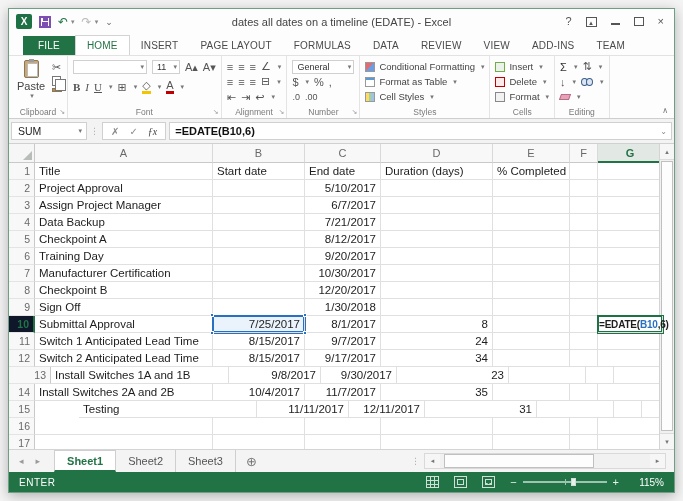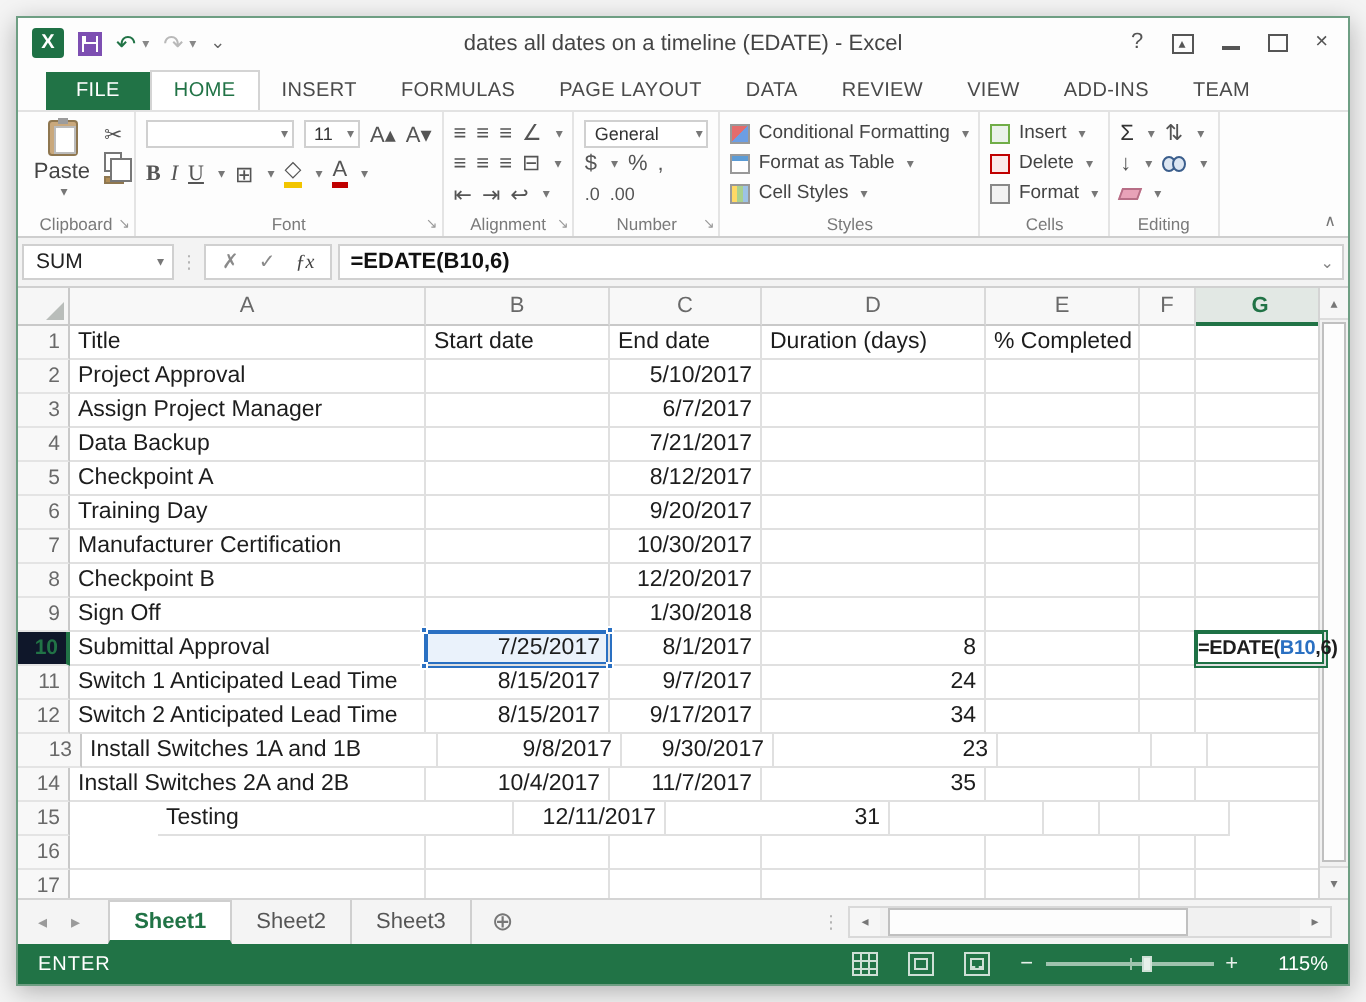--- a/index.html
+++ b/index.html
@@ -167,22 +167,22 @@
       <span class="wc-min"></span>
       <span class="wc-box"></span>
       <span class="wc">×</span>
     </div>
   </div>
 
   <div class="tabrow">
       <span class="rtab file">FILE</span>
       <span class="rtab active">HOME</span>
       <span class="rtab">INSERT</span>
+      <span class="rtab">PAGE LAYOUT</span>
       <span class="rtab">FORMULAS</span>
-      <span class="rtab">PAGE LAYOUT</span>
       <span class="rtab">DATA</span>
       <span class="rtab">REVIEW</span>
       <span class="rtab">VIEW</span>
       <span class="rtab">ADD-INS</span>
       <span class="rtab">TEAM</span>
     </div>
 
   <div class="ribbon">
     <div class="rgroup">
       <div class="paste-btn">
@@ -481,21 +481,21 @@
         <div class="rhead" style="width: 26px;">12</div>
         <div class="cell" style="width: 178px;">Switch 2 Anticipated Lead Time</div>
         <div class="cell num" style="width: 92px;">8/15/2017</div>
         <div class="cell num" style="width: 76px;">9/17/2017</div>
         <div class="cell num" style="width: 112px;">34</div>
         <div class="cell" style="width: 77px;"></div>
         <div class="cell" style="width: 28px;"></div>
         <div class="cell" style="width: 65px;"></div>
       </div>
       <div class="grow">
-        <div class="rhead" style="width: 32px;">13</div>
+        <div class="rhead" style="width: 42px;">13</div>
         <div class="cell" style="width: 178px;">Install Switches 1A and 1B</div>
         <div class="cell num" style="width: 92px;">9/8/2017</div>
         <div class="cell num" style="width: 76px;">9/30/2017</div>
         <div class="cell num" style="width: 112px;">23</div>
         <div class="cell" style="width: 77px;"></div>
         <div class="cell" style="width: 28px;"></div>
         <div class="cell" style="width: 65px;"></div>
       </div>
       <div class="grow">
         <div class="rhead" style="width: 26px;">14</div>
@@ -503,20 +503,21 @@
         <div class="cell num" style="width: 92px;">10/4/2017</div>
         <div class="cell num" style="width: 76px;">11/7/2017</div>
         <div class="cell num" style="width: 112px;">35</div>
         <div class="cell" style="width: 77px;"></div>
         <div class="cell" style="width: 28px;"></div>
         <div class="cell" style="width: 65px;"></div>
       </div>
       <div class="grow">
         <div class="rhead" style="width: 26px;">15</div>
         <div class="cell" style="width: 178px; margin-left: 44px;">Testing</div>
+        <div class="cell num" style="width: 92px;">11/11/2017</div>
         <div class="cell num" style="width: 76px;">12/11/2017</div>
         <div class="cell num" style="width: 112px;">31</div>
         <div class="cell" style="width: 77px;"></div>
         <div class="cell" style="width: 28px;"></div>
         <div class="cell" style="width: 65px;"></div>
       </div>
       <div class="grow">
         <div class="rhead" style="width: 26px;">16</div>
         <div class="cell" style="width: 178px;"></div>
         <div class="cell" style="width: 92px;"></div>

